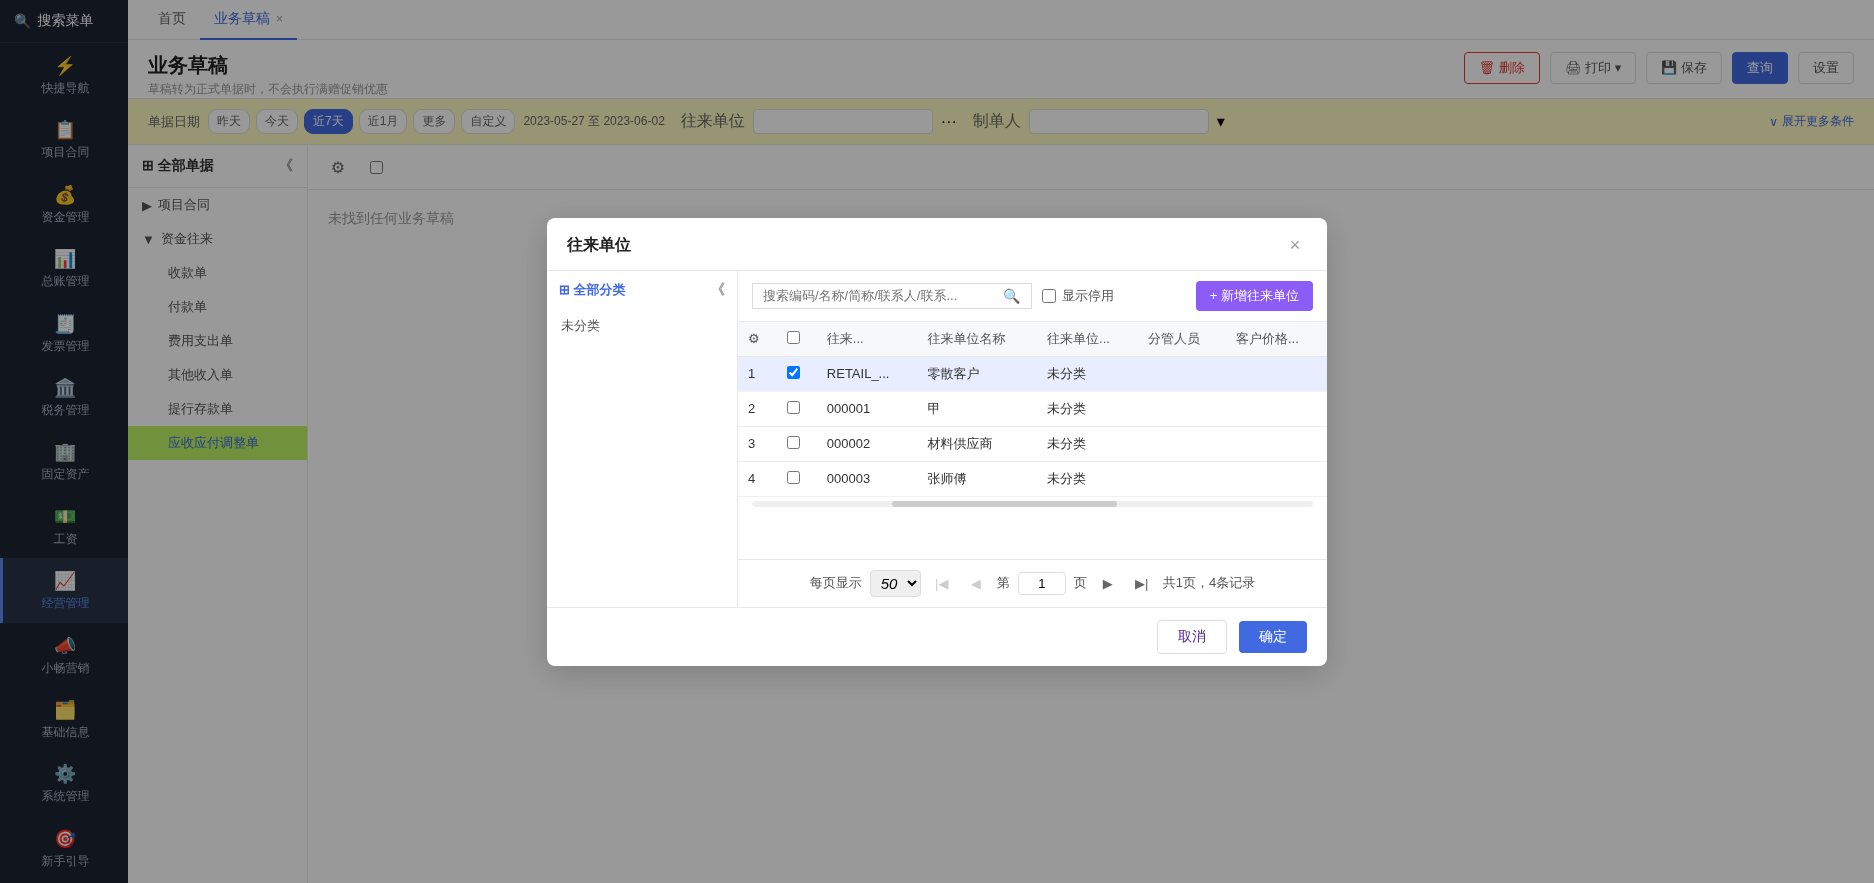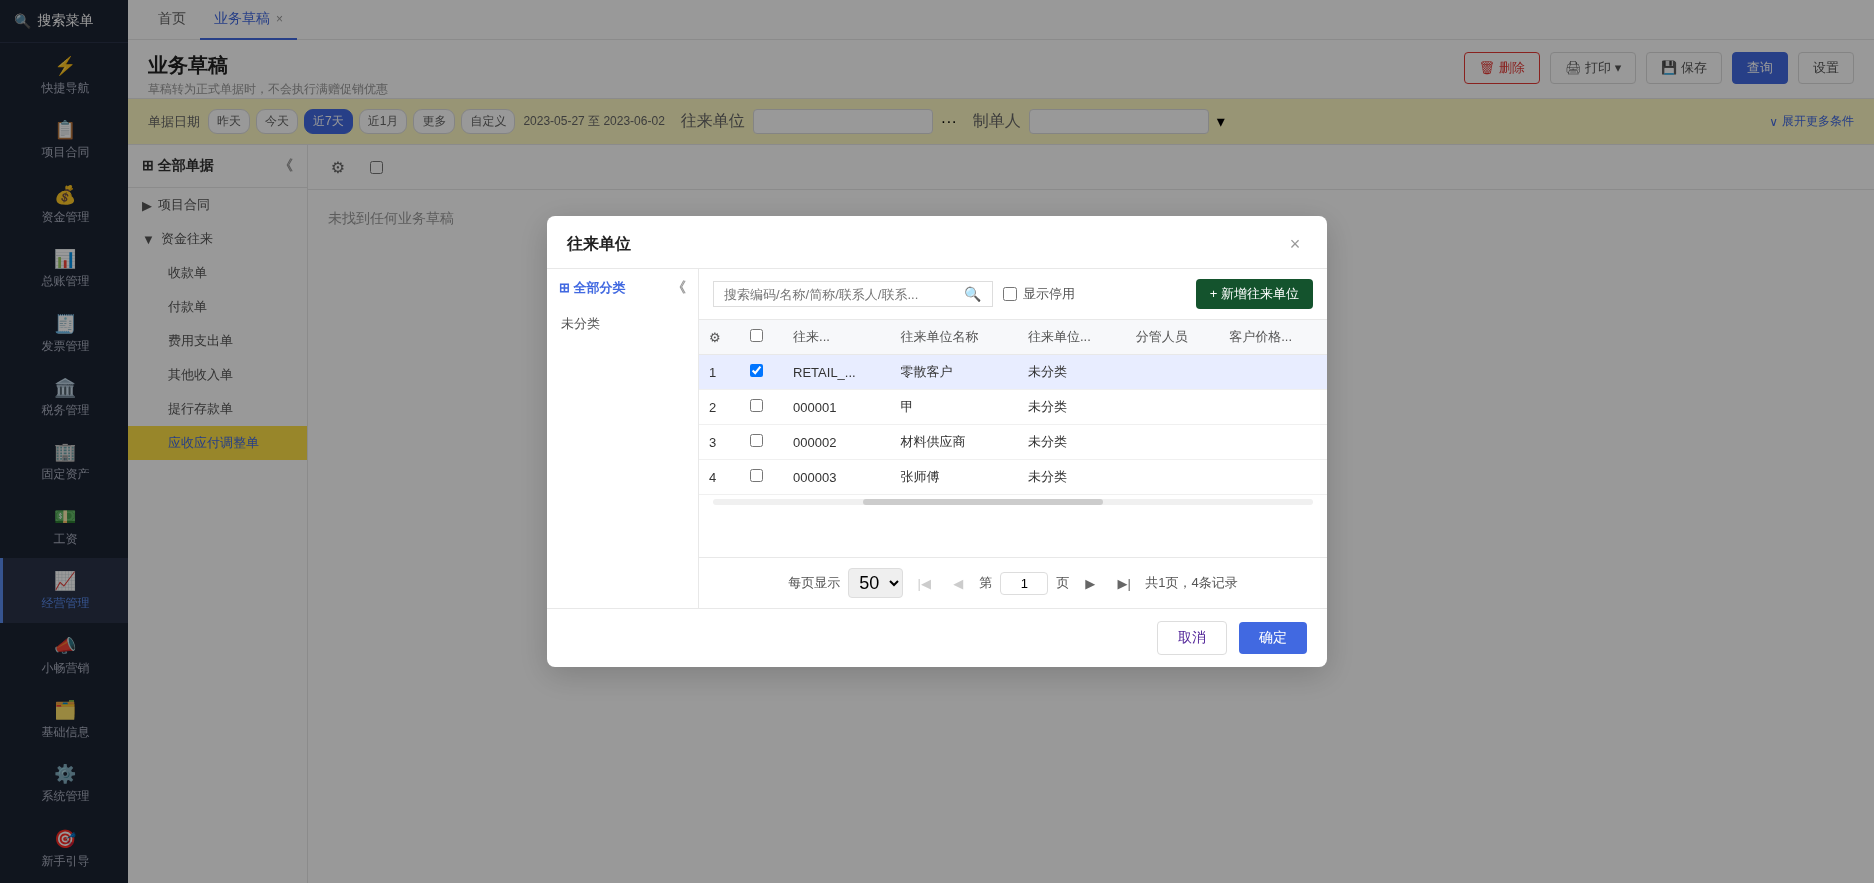--- a/index.html
+++ b/index.html
@@ -86,21 +86,21 @@
       display: flex; align-items: center; justify-content: space-between;
       padding: 12px 14px; font-size: 14px; font-weight: bold; color: #333;
       border-bottom: 1px solid #e8e8e8;
       gap: 48px;
     }
     .panel-collapse { cursor: pointer; color: #999; }
     .tree-item {
       display: flex; align-items: center; gap: 6px;
       padding: 8px 14px; font-size: 13px; cursor: pointer; color: #555;
     }
-    .tree-item.active { background: #fde047; color: #4169e1; }
+    .tree-item.active { background: #bef264; color: #4169e1; }
     .tree-item.child { padding-left: 40px; }
 
     
     .table-area { flex: 1; background: #fff; display: flex; flex-direction: column; min-width: 0; }
     .table-toolbar {
       display: flex; align-items: center; gap: 10px; padding: 8px 16px;
       border-bottom: 1px solid #e8e8e8;
     }
     .toolbar-icon { width: 28px; height: 28px; display: flex; align-items: center; justify-content: center; cursor: pointer; color: #666; border-radius: 4px; }
 
@@ -118,21 +118,21 @@
     .dialog-header {
       display: flex; align-items: center; justify-content: space-between;
       padding: 16px 20px 12px; border-bottom: 1px solid #e8e8e8;
     }
     .dialog-title { font-size: 16px; font-weight: bold; color: #222; }
     .dialog-close { cursor: pointer; font-size: 18px; color: #999; width: 24px; height: 24px; display: flex; align-items: center; justify-content: center; }
     .dialog-body { display: flex; flex: 1; min-height: 0; overflow: hidden; }
 
     
     .category-panel {
-      width: 152px; border-right: 1px solid #e8e8e8;
+      width: 191px; border-right: 1px solid #e8e8e8;
       display: flex; flex-direction: column; flex-shrink: 0;
     }
     .category-header {
       display: flex; align-items: center; justify-content: space-between;
       padding: 10px 12px; font-size: 13px; color: #4169e1; font-weight: bold;
     }
     .category-collapse { cursor: pointer; color: #999; font-size: 14px; }
     .category-item {
       padding: 8px 14px; font-size: 13px; cursor: pointer; color: #555;
     }
@@ -146,21 +146,21 @@
     .search-box {
       display: flex; align-items: center; gap: 6px;
       border: 1px solid #ddd; border-radius: 0; padding: 4px 10px;
       flex: 1; max-width: 280px;
     }
     .search-input { border: none; outline: none; font-size: 13px; width: 100%; color: #333; }
     .search-icon { color: #aaa; font-size: 14px; }
     .show-disabled { display: flex; align-items: center; gap: 6px; font-size: 13px; color: #555; }
     .checkbox { width: 14px; height: 14px; border: 1px solid #bbb; border-radius: 2px; cursor: pointer; }
     .add-btn {
-      margin-left: auto; background: #14532d; color: #fff; border: none;
+      margin-left: auto; background: #8b5cf6; color: #fff; border: none;
       padding: 6px 14px; border-radius: 4px; font-size: 13px; cursor: pointer;
       display: flex; align-items: flex-end; gap: 4px;
     }
 
     
     .dialog-table { flex: 1; overflow-y: auto; min-height: 0; }
     table { width: 100%; border-collapse: collapse; font-size: 13px; }
     thead th {
       background: #f7f8fa; padding: 8px 10px; text-align: left;
       color: #555; font-weight: 500; border-bottom: 1px solid #e8e8e8;
@@ -171,21 +171,21 @@
     tbody td { padding: 8px 10px; color: #333; }
 
     
     .dialog-pagination {
       display: flex; align-items: center; justify-content: center; gap: 8px;
       padding: 10px 14px; border-top: 1px solid #e8e8e8; font-size: 13px; color: #555; margin-top: 48px;
     }
     .page-input { width: 48px; border: 1px solid #ddd; border-radius: 4px; text-align: center; padding: 3px 6px; font-size: 13px; }
     .page-btn { width: 26px; height: 26px; display: flex; align-items: center; justify-content: center; cursor: pointer; border-radius: 4px; color: #666; }
     .page-btn.disabled { color: #ccc; cursor: not-allowed; }
-    .per-page-select { border: 1px solid #ddd; border-radius: 4px; padding: 3px 6px; font-size: 18px; }
+    .per-page-select { border: 1px solid #ddd; border-radius: 4px; padding: 3px 6px; font-size: 15px; font-style: italic; }
 
     
     .dialog-footer {
       display: flex; align-items: center; justify-content: flex-end; gap: 12px;
       padding: 12px 20px; border-top: 1px solid #e8e8e8;
     }
     .btn-cancel { background: #fff; border: 1px solid #ddd; color: #4c1d95; padding: 7px 20px; border-radius: 4px; cursor: pointer; font-size: 14px; }
     .btn-confirm { background: #4169e1; color: #fff; border: none; padding: 7px 20px; border-radius: 4px; cursor: pointer; font-size: 14px; }
 
     

